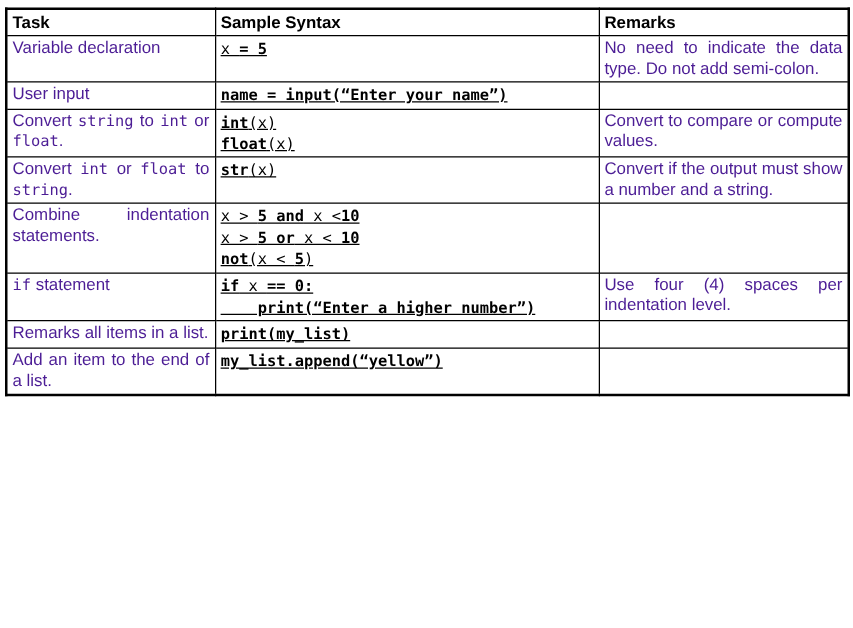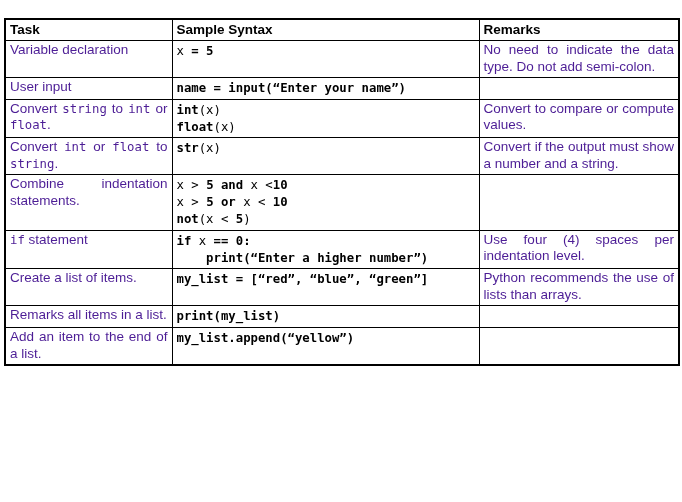--- a/index.html
+++ b/index.html
@@ -6,21 +6,21 @@
     margin: 0;
     padding: 0;
     background: #ffffff;
   }
   body {
     width: 682px;
     height: 502px;
     overflow: hidden;
   }
   .page {
-    padding: 18px 4px;
+    padding: 6px 4px;
   }
   table.ref-table {
     border-collapse: collapse;
     table-layout: fixed;
     width: 674px;
     border: 2px solid #000000;
   }
   th, td {
     border: 1px solid #000000;
     vertical-align: top;
@@ -41,20 +41,21 @@
     line-height: 16.5px;
     color: #4c1d95;
     text-align: justify;
   }
   .task-mono {
     font-family: "DejaVu Sans Mono", monospace;
     font-size: 12.3px;
   }
   td.code-cell {
     padding-top: 2px;
+    text-decoration: underline;
   }
   .code-line {
     font-family: "DejaVu Sans Mono", monospace;
     font-size: 12.3px;
     line-height: 16.8px;
     font-weight: 400;
     color: #000000;
     white-space: pre;
   }
   .code-line .b {
@@ -119,27 +120,20 @@
         </tr>
         <tr>
           <td class="task-cell"><span class="task-mono">if</span><span> statement</span></td>
           <td class="code-cell">
             <div class="code-line"><span class="b">if</span><span> x </span><span class="b">== 0:</span></div>
             <div class="code-line"><span class="b">    print(“Enter a higher number”)</span></div>
           </td>
           <td class="remark-cell">Use four (4) spaces per indentation level.</td>
         </tr>
         <tr>
-          <td class="task-cell"><span>Create a list of items.</span></td>
-          <td class="code-cell">
-            <div class="code-line"><span class="b">my_list = [“red”, “blue”, “green”]</span></div>
-          </td>
-          <td class="remark-cell">Python recommends the use of lists than arrays.</td>
-        </tr>
-        <tr>
           <td class="task-cell"><span>Remarks all items in a list.</span></td>
           <td class="code-cell">
             <div class="code-line"><span class="b">print(my_list)</span></div>
           </td>
           <td class="remark-cell"></td>
         </tr>
         <tr>
           <td class="task-cell"><span>Add an item to the end of a list.</span></td>
           <td class="code-cell">
             <div class="code-line"><span class="b">my_list.append(“yellow”)</span></div>

